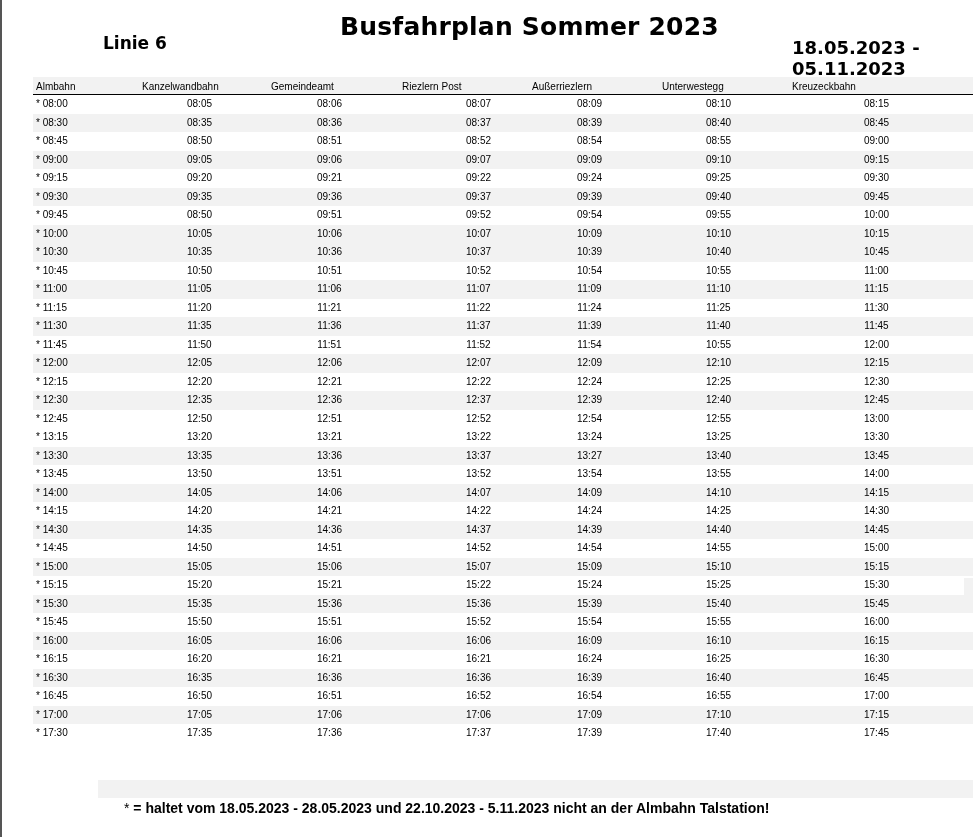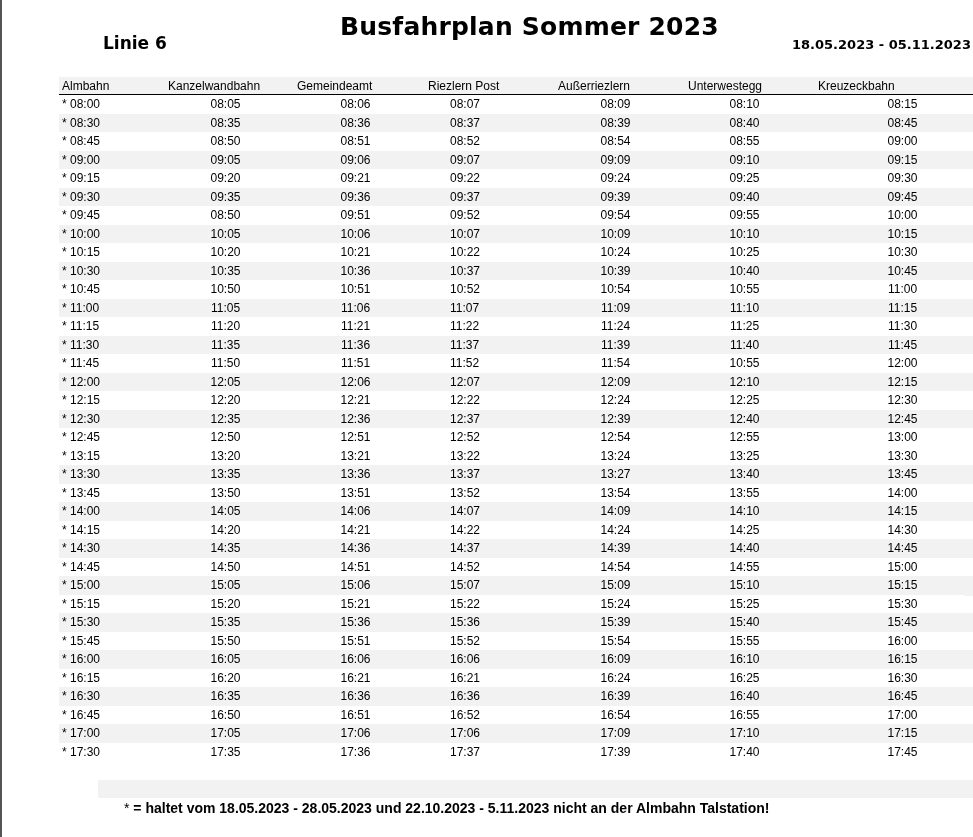--- a/index.html
+++ b/index.html
@@ -1,30 +1,30 @@
 <!DOCTYPE html>
 <html><head>
 <meta charset="utf-8">
 <style>
   html, body { margin:0; padding:0; background:#ffffff; }
   body { width:973px; height:837px; position:relative; overflow:hidden; font-family:"Liberation Sans", sans-serif; color:#000; }
   .leftbar { position:absolute; left:0; top:0; width:2px; height:837px; background:#555; }
   .header-line { position:absolute; font-family:"DejaVu Sans", sans-serif; font-weight:bold; }
   #linie { left:103px; top:33px; font-size:17px; }
   #title { left:340px; top:12px; font-size:25px; letter-spacing:0.2px; }
-  #daterange { left:792px; top:37px; font-size:13px; }
+  #daterange { left:792px; top:37px; font-size:18px; }
   .table { position:absolute; left:33px; top:77px; width:941px; }
-  .row { position:relative; height:18.5px; font-size:12px; line-height:18.5px;margin-left:26px; }
+  .row { position:relative; height:18.5px; font-size:10px; line-height:18.5px; }
   .row.head { background:#f2f2f2; border-bottom:1.5px solid #000; height:17px; line-height:19px; }
   .row.alt { background:#f2f2f2; }
   .cell { position:absolute; top:0; white-space:nowrap; }
   .c0 { left:3px; }
   .c1 { left:131px; width:71px; text-align:center; }
   .c2 { left:261px; width:71px; text-align:center; }
-  .c3 { left:391px; width:71px; }
+  .c3 { left:410px; width:71px; text-align:center; }
   .c4 { left:521px; width:71px; text-align:center; }
   .c5 { left:650px; width:71px; text-align:center; }
   .c6 { left:808px; width:71px; text-align:center; }
   .head .c1 { left:109px; width:auto; text-align:left; }
   .head .c2 { left:238px; width:auto; text-align:left; }
   .head .c3 { left:369px; width:auto; text-align:left; }
   .head .c4 { left:499px; width:auto; text-align:left; }
   .head .c5 { left:629px; width:auto; text-align:left; }
   .head .c6 { left:759px; width:auto; text-align:left; }
   .empty-row { position:absolute; left:98px; top:780px; width:876px; height:18px; background:#f2f2f2; }
@@ -117,29 +117,20 @@
       </div>
       <div class="row alt">
         <span class="cell c0">* 10:00</span>
         <span class="cell c1">10:05</span>
         <span class="cell c2">10:06</span>
         <span class="cell c3">10:07</span>
         <span class="cell c4">10:09</span>
         <span class="cell c5">10:10</span>
         <span class="cell c6">10:15</span>
       </div>
-      <div class="row">
-        <span class="cell c0">* 10:15</span>
-        <span class="cell c1">10:20</span>
-        <span class="cell c2">10:21</span>
-        <span class="cell c3">10:22</span>
-        <span class="cell c4">10:24</span>
-        <span class="cell c5">10:25</span>
-        <span class="cell c6">10:30</span>
-      </div>
       <div class="row alt">
         <span class="cell c0">* 10:30</span>
         <span class="cell c1">10:35</span>
         <span class="cell c2">10:36</span>
         <span class="cell c3">10:37</span>
         <span class="cell c4">10:39</span>
         <span class="cell c5">10:40</span>
         <span class="cell c6">10:45</span>
       </div>
       <div class="row">

